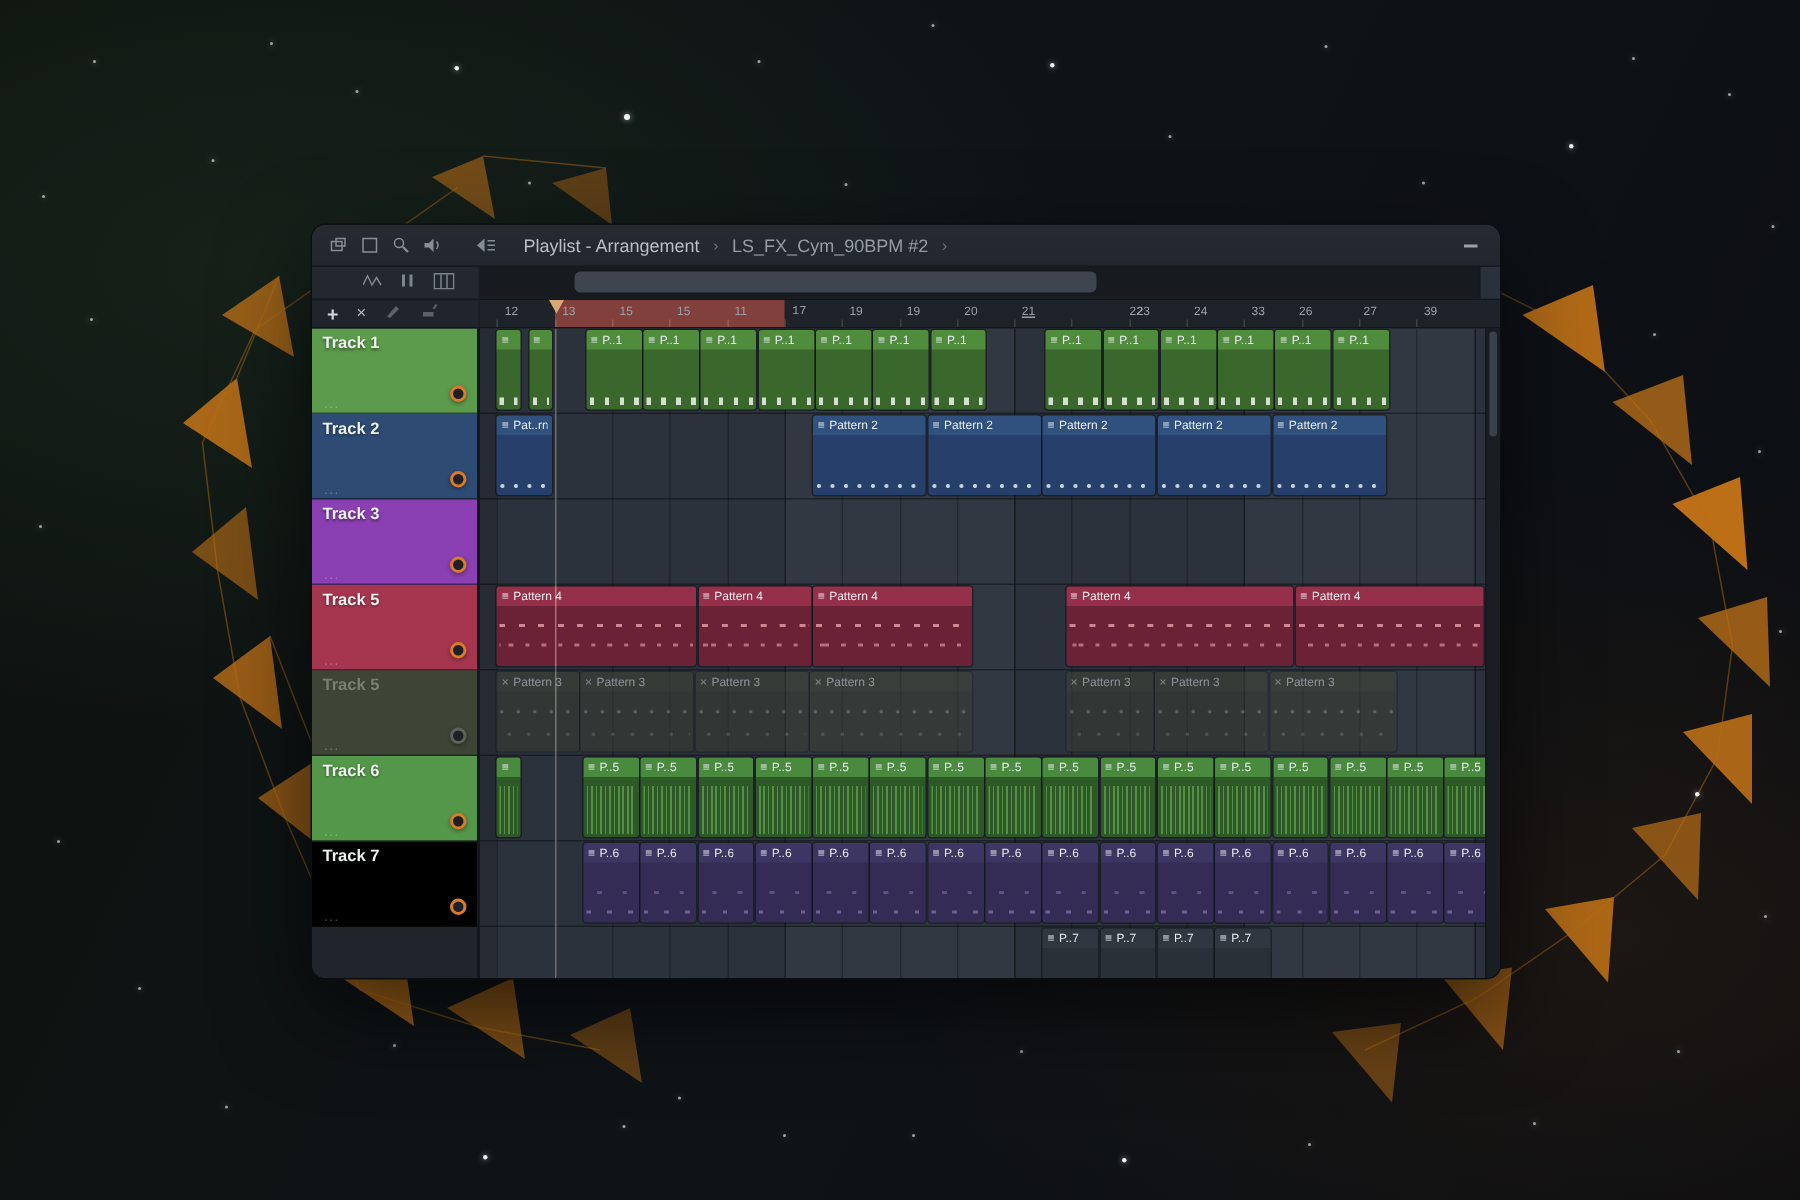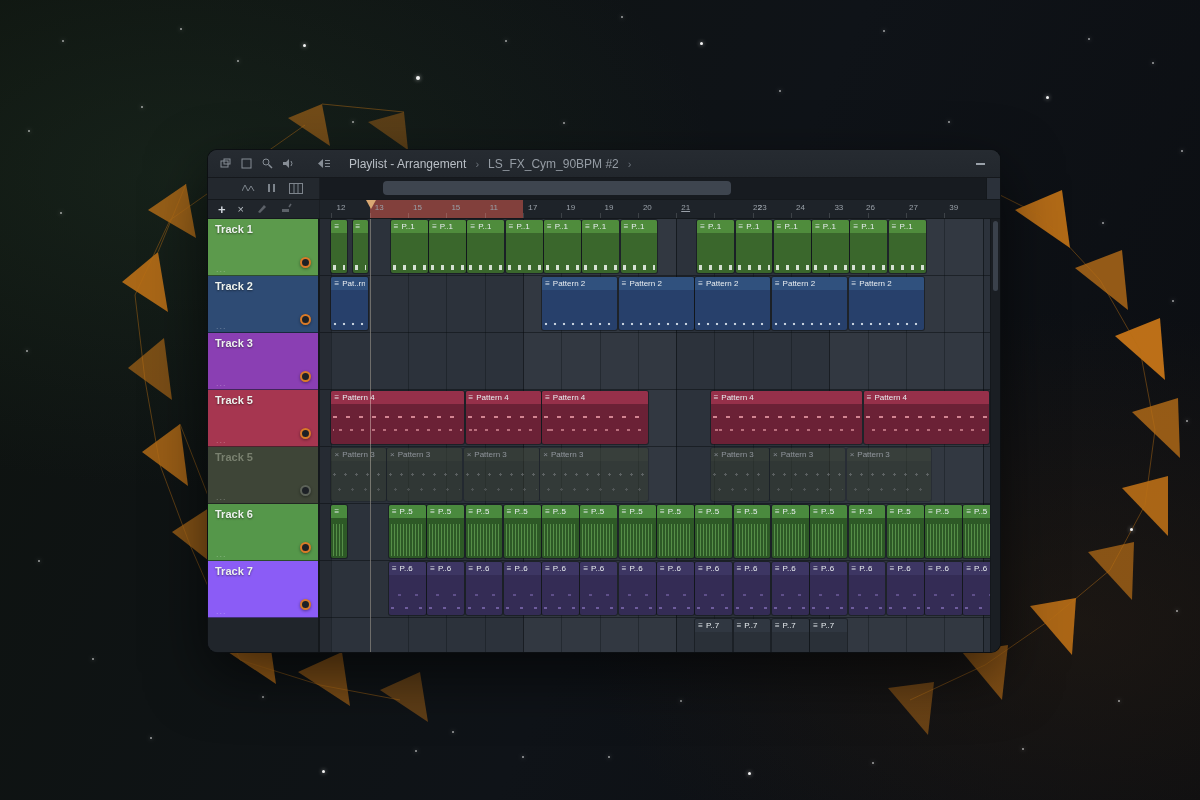--- a/index.html
+++ b/index.html
@@ -323,21 +323,21 @@
         <div class="prow" style="background: rgb(62, 69, 55); text-decoration: underline;">
           <div class="pname dim">Track 5</div>
           <div class="pdots">...</div>
           <div class="rec" style="border-color: rgb(92, 98, 88);"></div>
         </div>
         <div class="prow" style="background: rgb(85, 151, 74);">
           <div class="pname">Track 6</div>
           <div class="pdots">...</div>
           <div class="rec" style="border-color: rgb(217, 122, 40);"></div>
         </div>
-        <div class="prow" style="background: #8b5cf6;">
+        <div class="prow" style="background: #000000;">
           <div class="pname">Track 7</div>
           <div class="pdots">...</div>
           <div class="rec" style="border-color: rgb(217, 122, 40);"></div>
         </div>
       </div>
     <div class="grid" id="grid">
         <div class="shade dark" style="left: 0px; width: 11.49px;"></div>
         <div class="shade" style="left: 202.99px; width: 153.2px;"></div>
         <div class="shade" style="left: 509.39px; width: 153.2px;"></div>
         <div class="vl" style="left: 11.49px;"></div>

